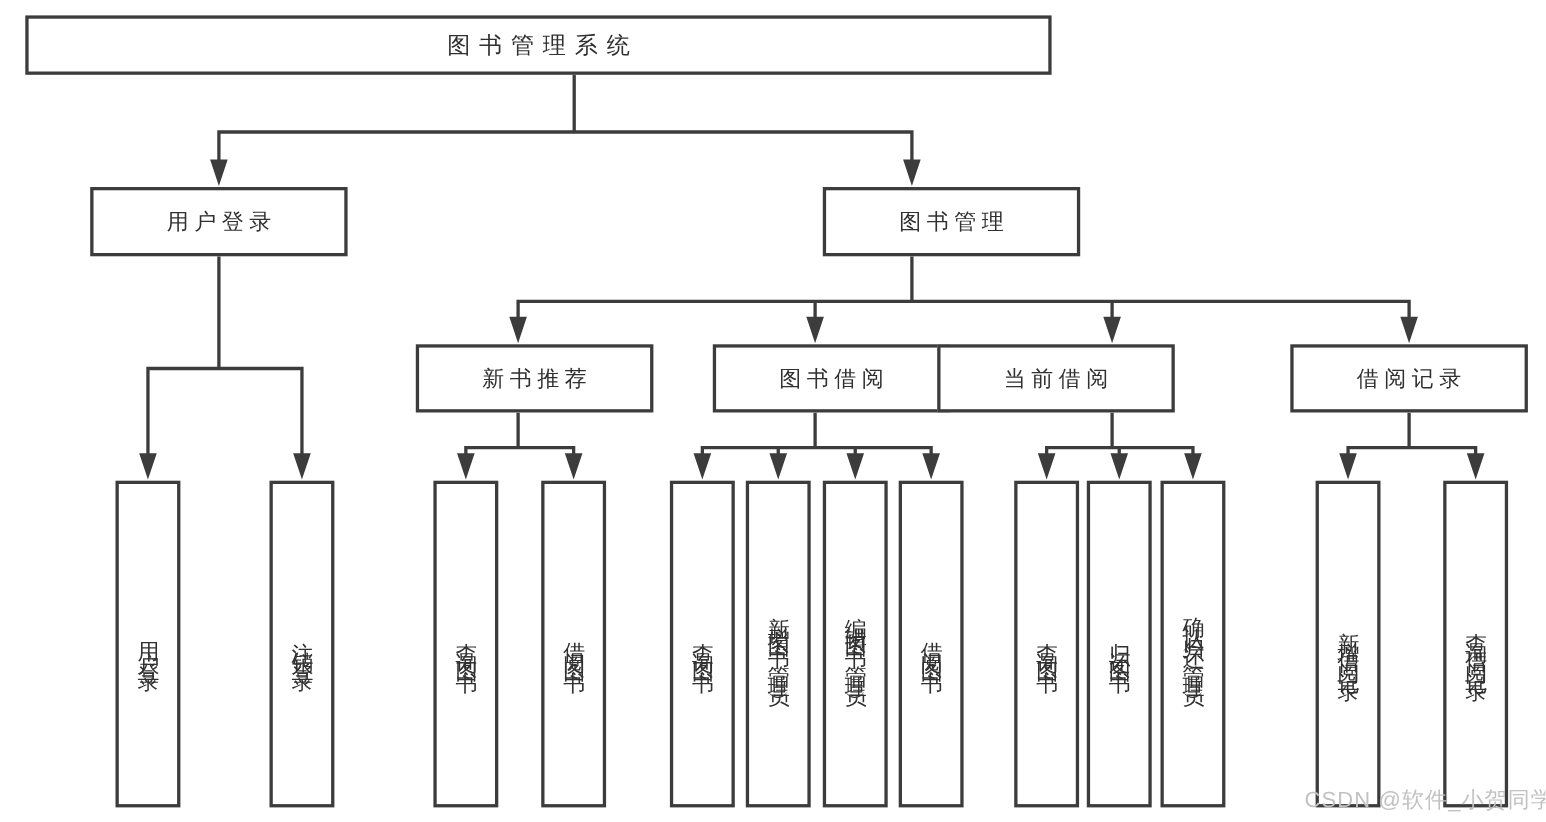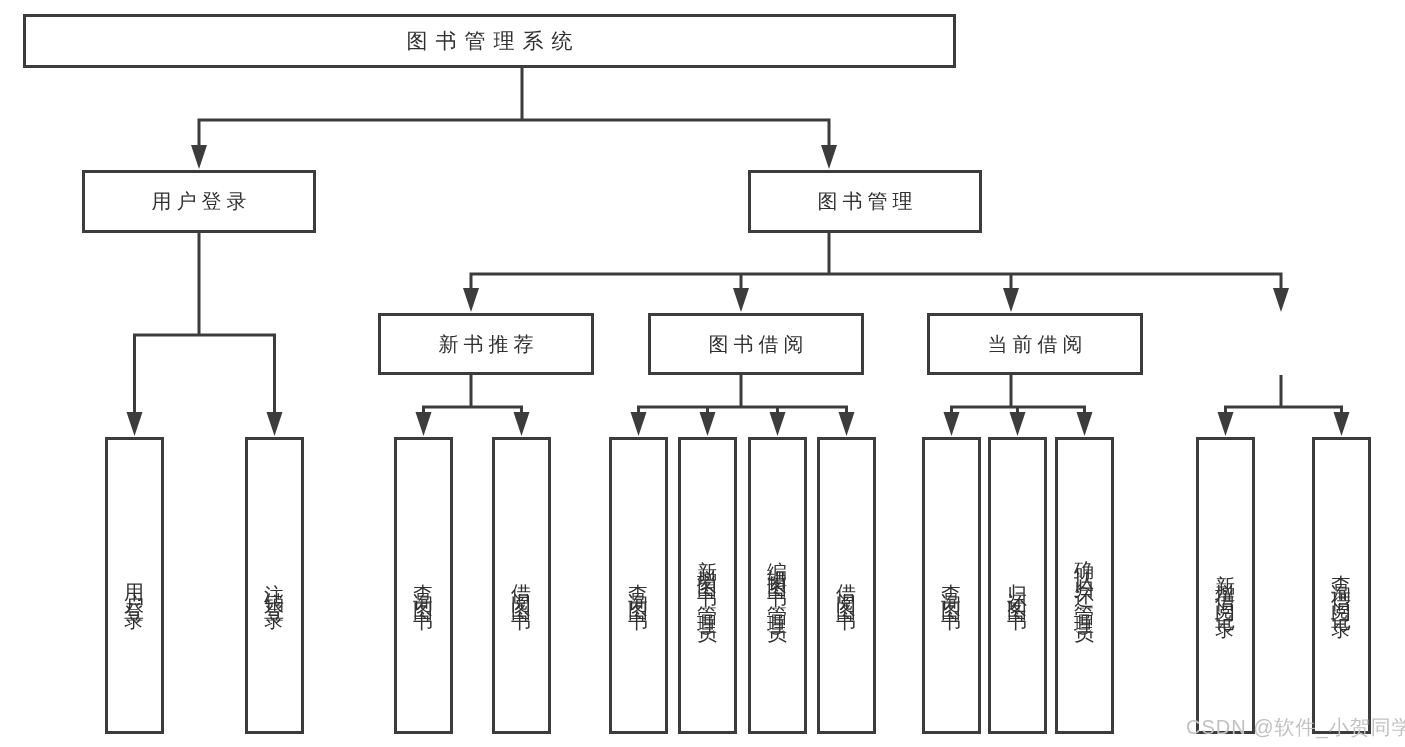--- a/index.html
+++ b/index.html
@@ -121,21 +121,22 @@
       M1333.5 412 L1349.5 412 L1341.5 436 Z"></path>
   </svg>
 
   <div class="box h title" style="left:23px; top:14px; width:933px; height:54px;">图书管理系统</div>
 
   <div class="box h" style="left:82px; top:170px; width:234px; height:63px;">用户登录</div>
   <div class="box h" style="left:712px; top:170px; width:234px; height:63px;margin-left:36px;">图书管理</div>
 
   <div class="box h" style="left:378px; top:313px; width:216px; height:62px;">新书推荐</div>
   <div class="box h" style="left:648px; top:313px; width:216px; height:62px;">图书借阅</div>
-  <div class="box h" style="left:927px; top:313px; width:216px; height:62px;">当前借阅</div>
+  <div class="box h" style="left:852px; top:313px; width:216px; height:62px;">当前借阅</div>
+  <div class="box h" style="left:1173px; top:313px; width:216px; height:62px;">借阅记录</div>
 
   <div class="box v" style="left:105px;">用户登录</div>
   <div class="box v" style="left:245px;">注销登录</div>
 
   <div class="box v" style="left:394px;">查询图书</div>
   <div class="box v" style="left:492px;">借阅图书</div>
 
   <div class="box v" style="left:609px;">查询图书</div>
   <div class="box v" style="left:678px;">新增图书（管理员）</div>
   <div class="box v" style="left:748px;">编辑图书（管理员）</div>

